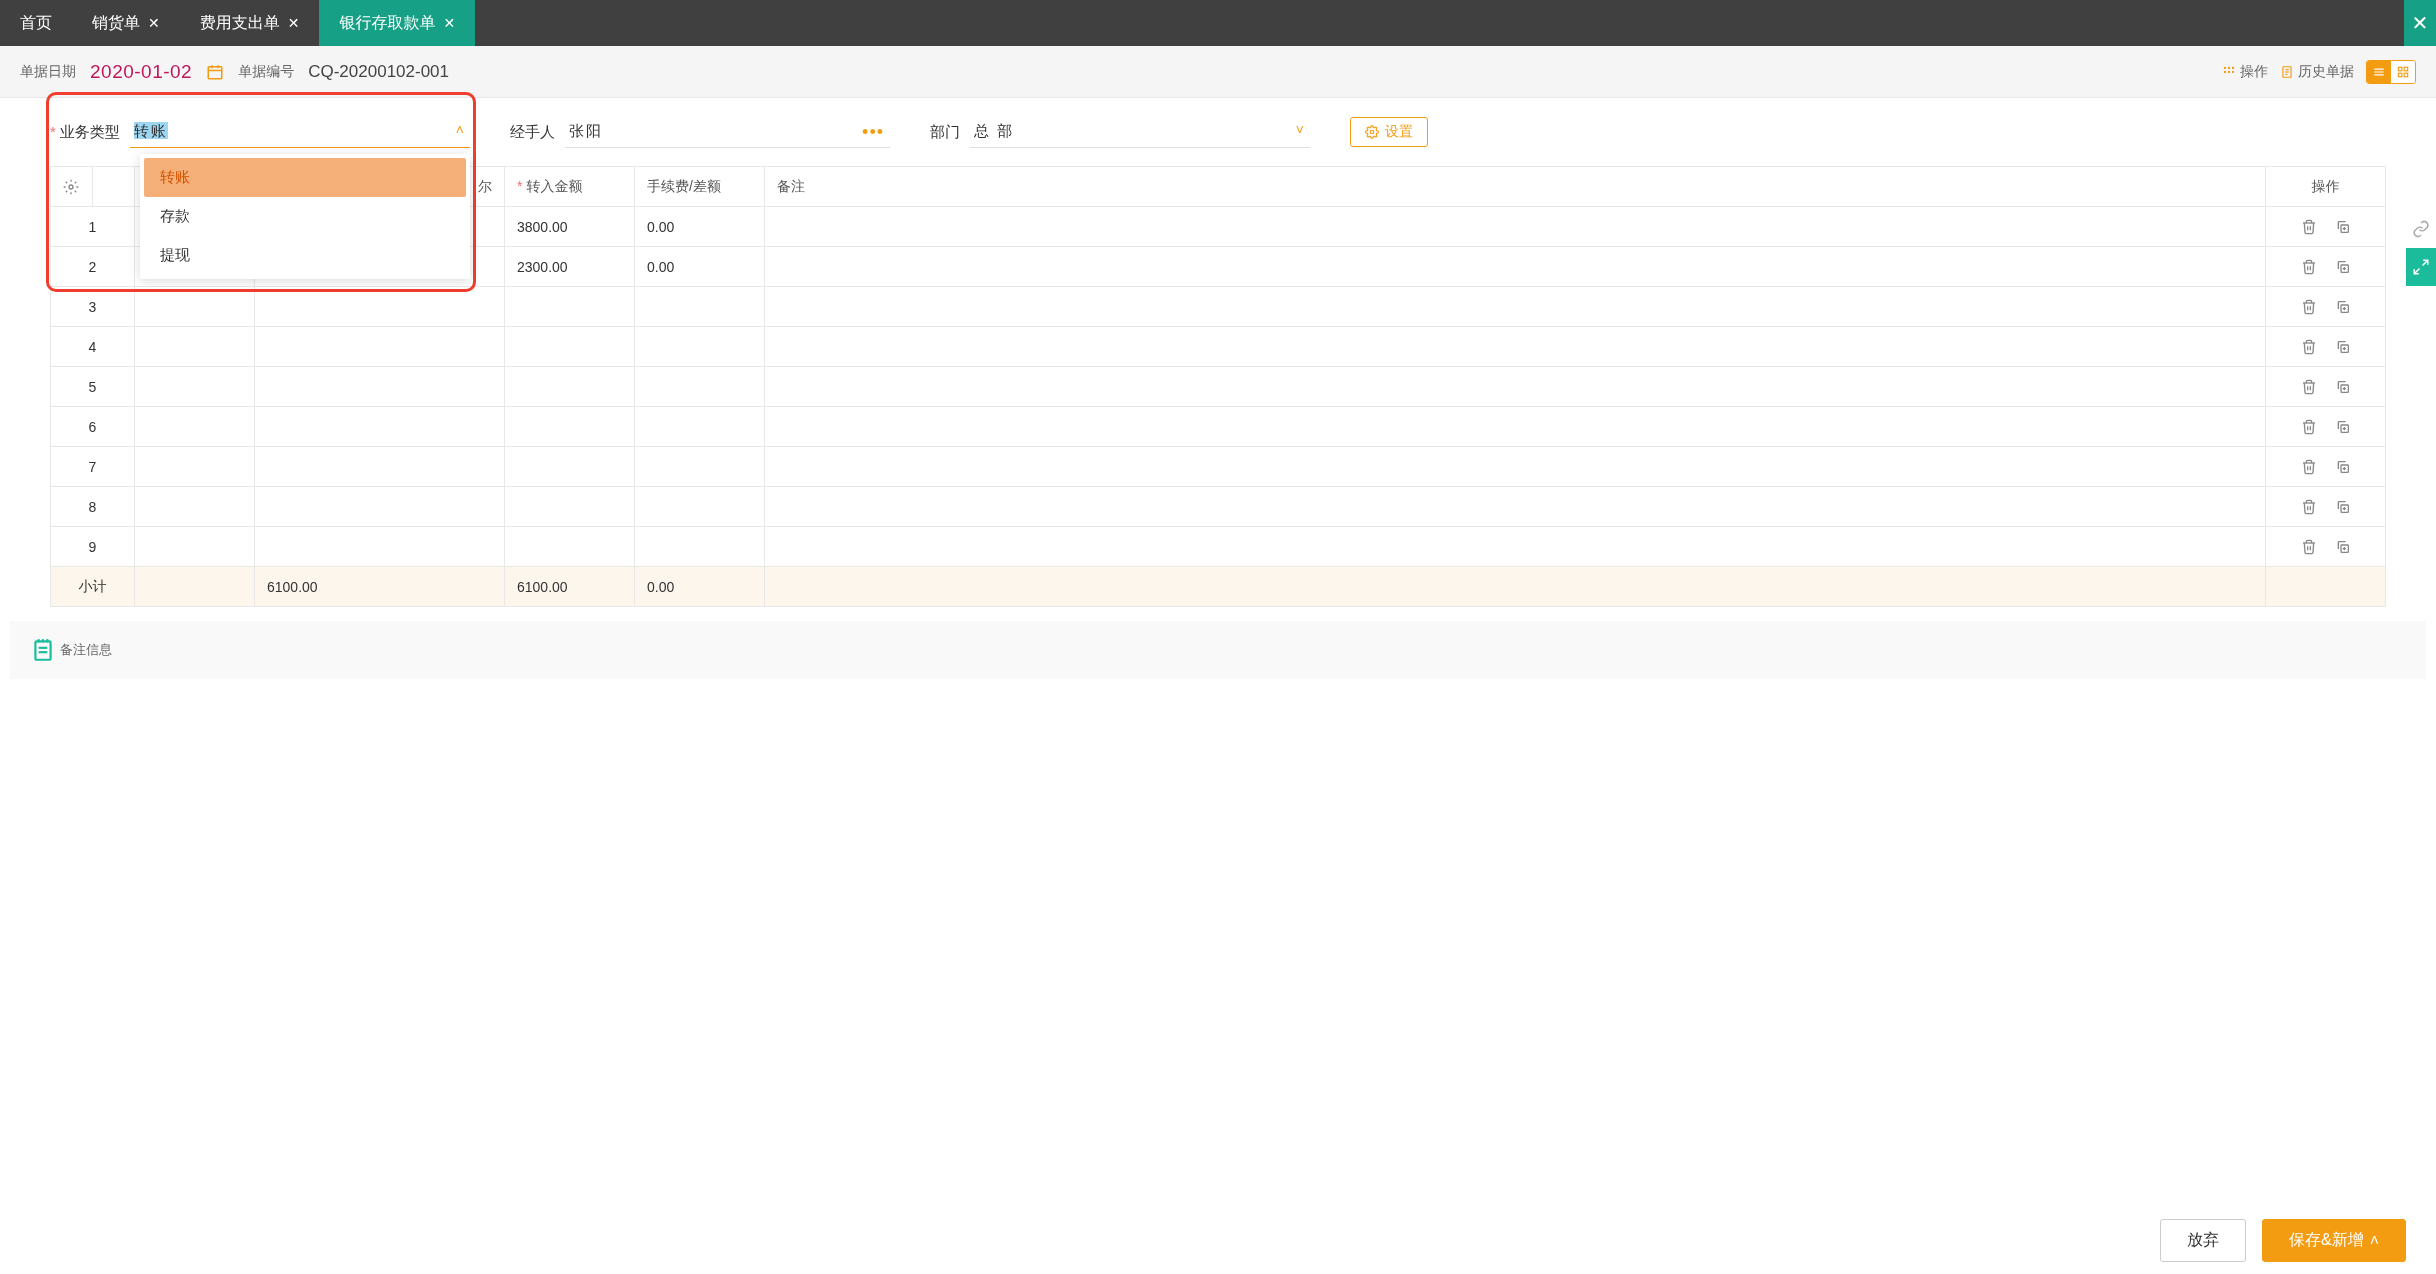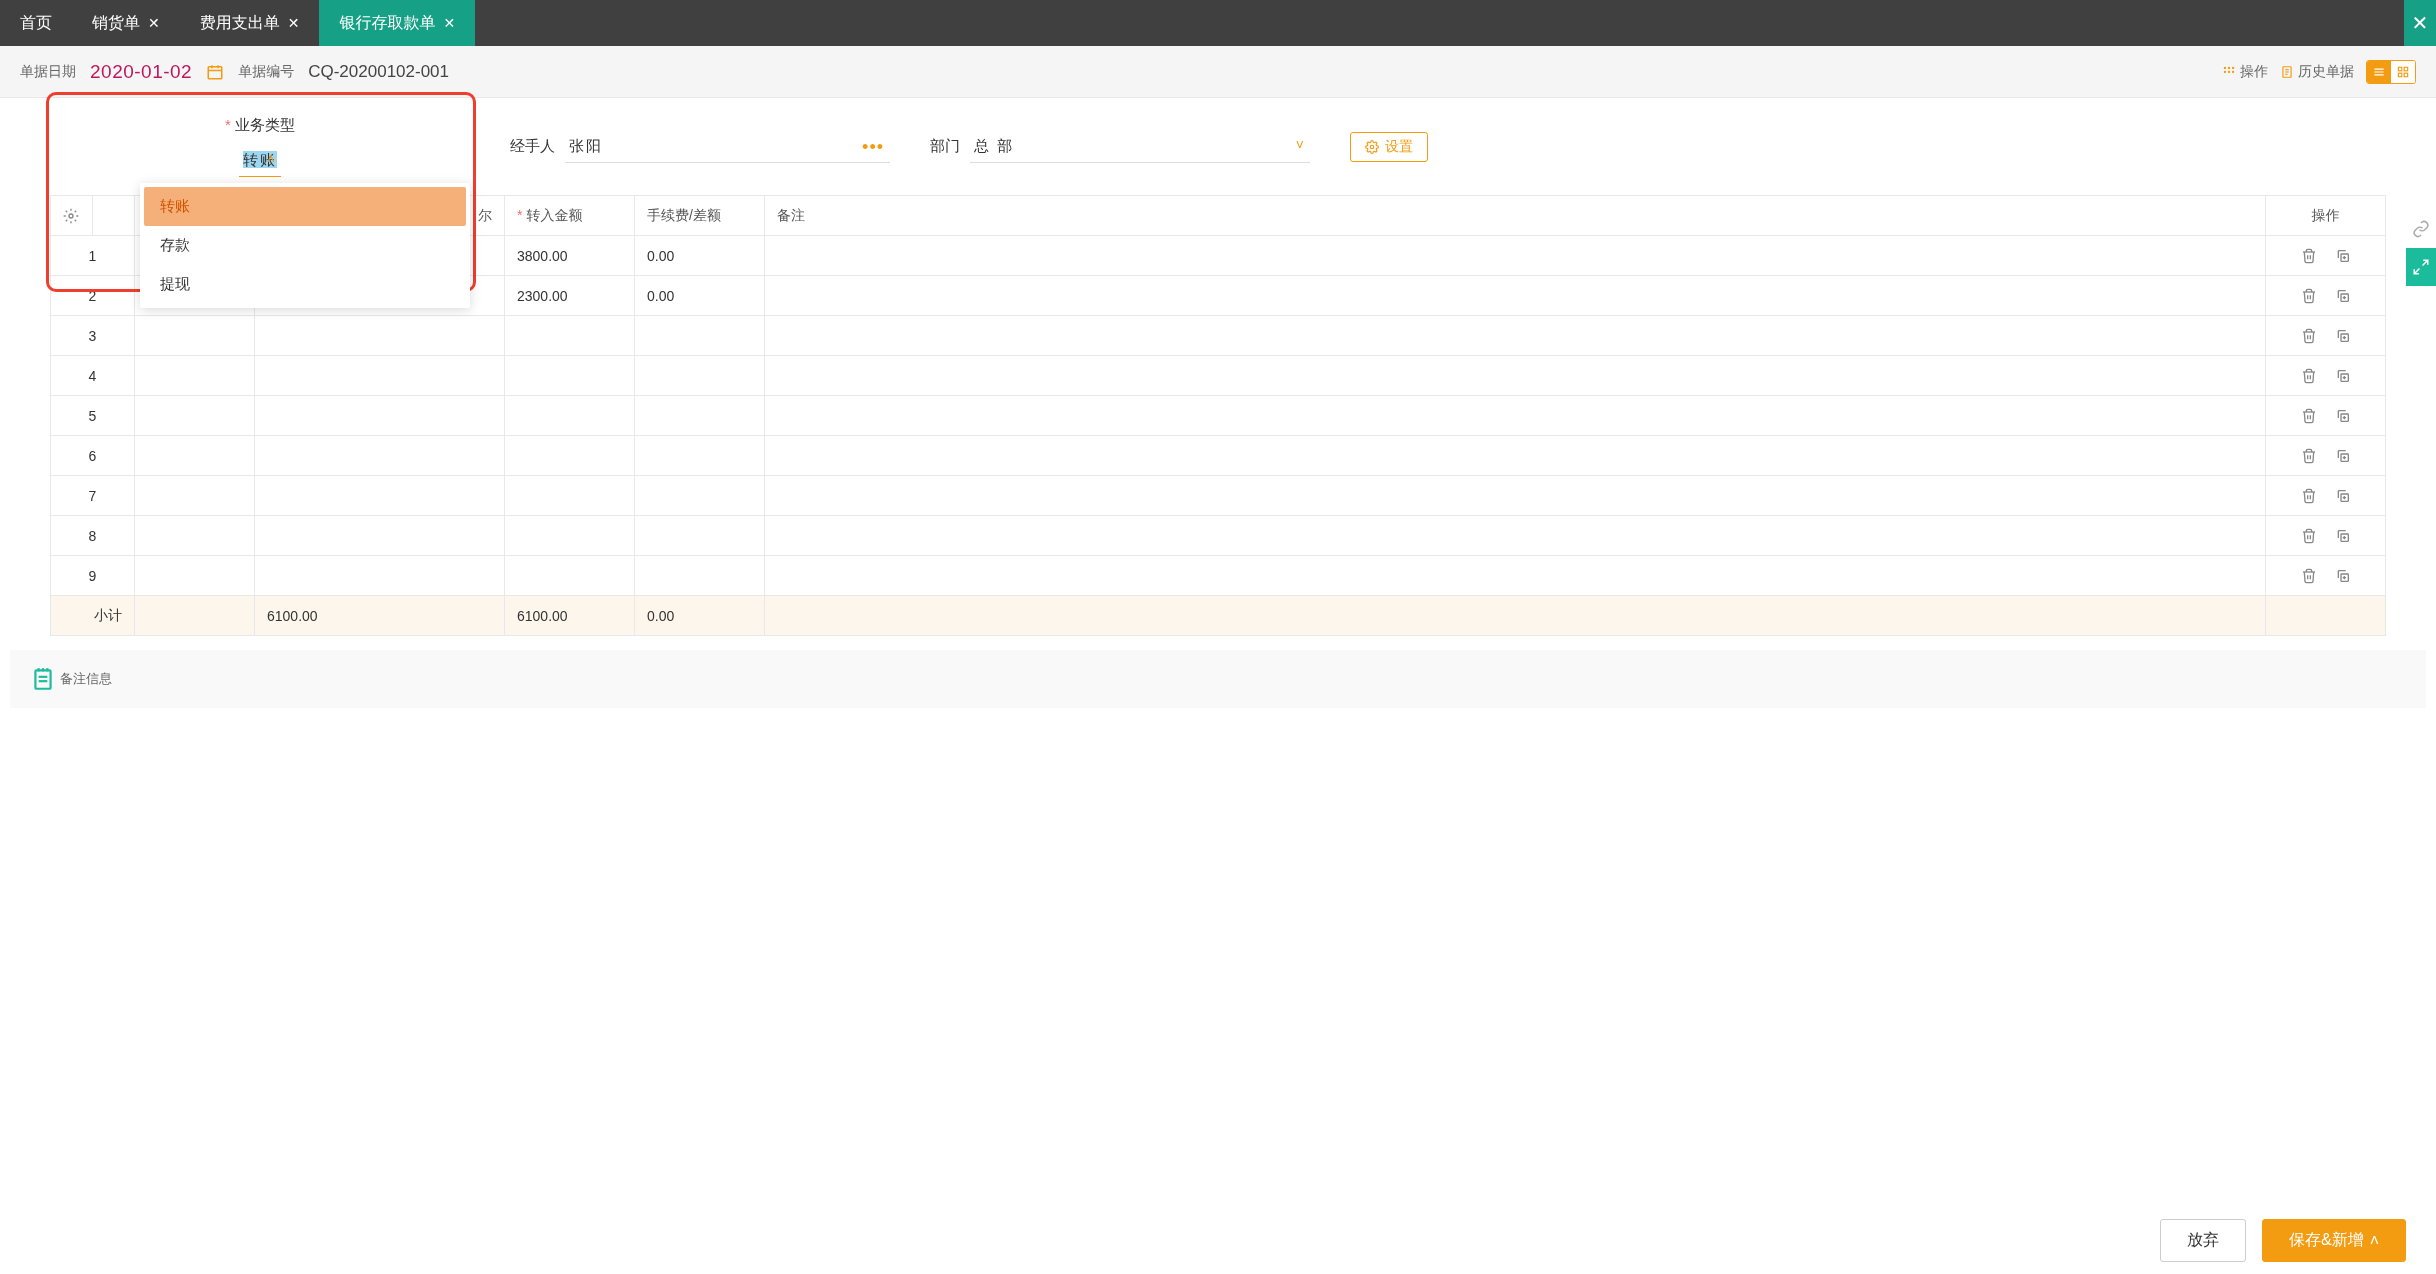--- a/index.html
+++ b/index.html
@@ -50,21 +50,21 @@
 
 .table-wrap { padding: 0 50px; }
 .tbl { width: 100%; border-collapse: collapse; table-layout: fixed; }
 .tbl th, .tbl td { border: 1px solid #e8e8e8; padding: 10px 12px; text-align: left; font-size: 14px; font-weight: normal; height: 40px; }
 .tbl th { color: #555; background: #fff; }
 .tbl .gear-col { width: 42px; text-align: center; }
 .tbl .num-col { width: 42px; text-align: center; }
 .tbl .op-col { width: 120px; text-align: center; }
 .tbl .op-icons { display: flex; gap: 18px; justify-content: center; color: #888; }
 .tbl tr.subtotal td { background: #fdf6ec; }
-.tbl tr.subtotal .lbl { text-align: right; }
+.tbl tr.subtotal .lbl { text-align: center; }
 
 
 .remark-block { margin: 14px 10px 0 10px; background: #f9f9f9; display: flex; align-items: center; padding: 16px 20px; gap: 30px; }
 .remark-left { display: flex; flex-direction: row; align-items: center; gap: 4px; color: #1abc9c; }
 .remark-left svg { width: 26px; height: 26px; }
 .remark-label { color: #666; font-size: 13px; }
 .remark-input { flex: 1; border: none; border-bottom: 1px solid #ddd; background: transparent; padding: 8px 4px; font-size: 15px; color: #999; }
 
 
 .footer { position: fixed; bottom: 0; left: 0; right: 0; padding: 12px 30px; display: flex; justify-content: flex-end; gap: 16px; background: #fff; }
@@ -157,21 +157,21 @@
           </svg>
       </span>
     </div>
   </div>
 </div>
 
 <div style="position:relative;">
   <div class="highlight-box" style="left:46px; top:-6px; width:430px; height:200px;"></div>
 
   <div class="filter-row">
-    <div class="field" style="max-width:420px; position:relative;flex-direction:column;">
+    <div class="field" style="max-width:420px; position:relative;">
       <span class="field-label"><span class="req">*</span><span>业务类型</span></span>
       <div class="field-input sel">
         <span class="val hi">转账</span>
         <span class="field-arrow">˄</span>
       </div>
       <div class="dropdown" style="left:90px;">
         <div class="dropdown-item active">转账</div>
         <div class="dropdown-item">存款</div>
         <div class="dropdown-item">提现</div>
       </div>

